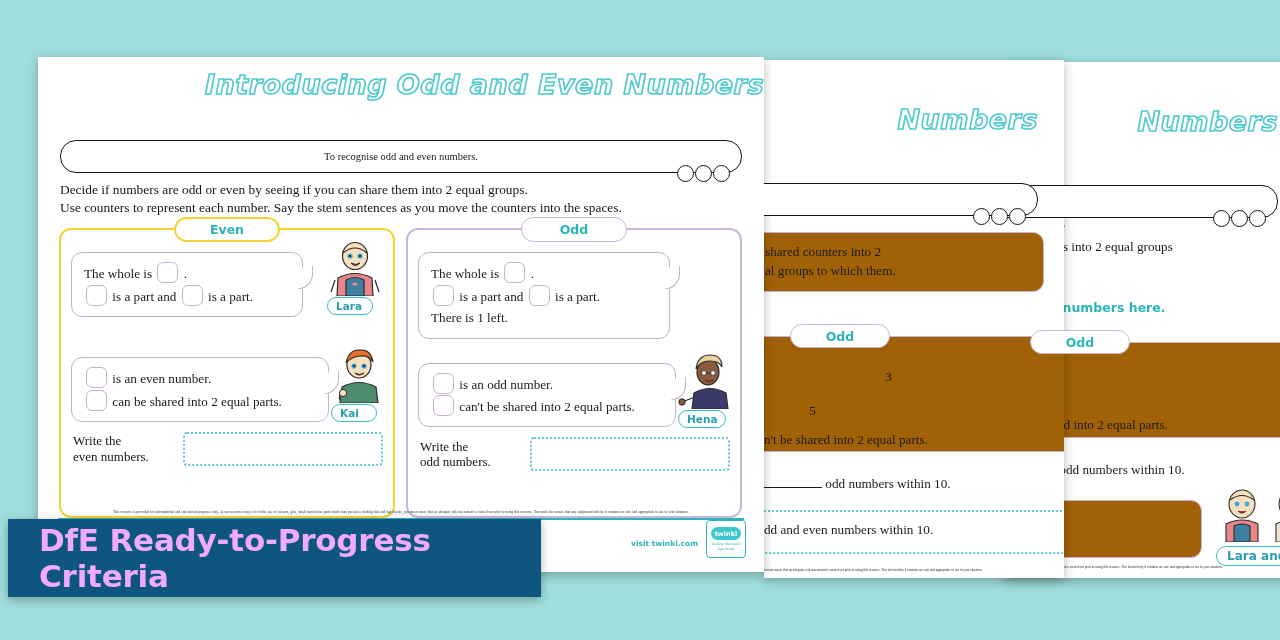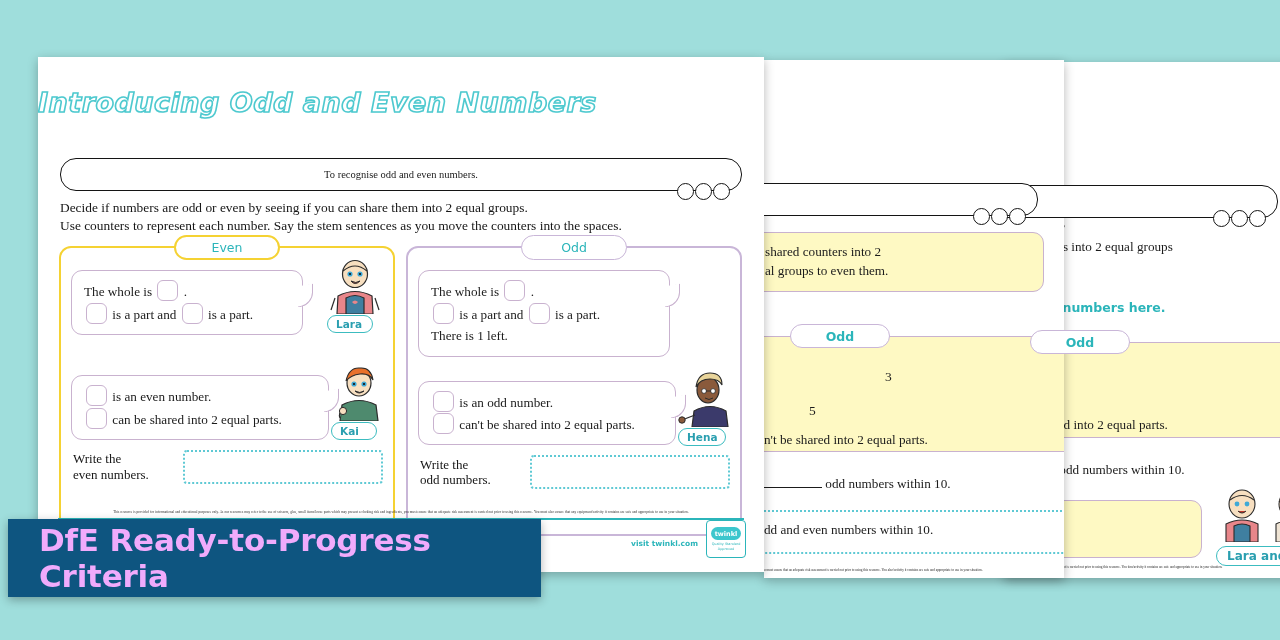--- a/index.html
+++ b/index.html
@@ -19,21 +19,21 @@
     overflow:hidden;
   }
   #sheet3 { left:1004px; top:62px; width:300px; height:516px; }
   #sheet2 { left:764px;  top:60px; width:300px; height:518px; }
   #sheet1 { left:38px;   top:57px; width:726px; height:515px; }
 
   .page-inner { position:absolute; left:0; top:0; width:726px; height:515px; }
 
   
   .title {
-    text-align:left; margin-top:30px;
+    text-align:right; margin-top:12px;
     font-family:"DejaVu Sans", sans-serif;
     font-weight:bold; font-style:italic;
     font-size:27px; letter-spacing:.5px;
     color:#ffffff;
     -webkit-text-stroke:1.6px #4ec9cf;
     text-shadow:0 0 1px #4ec9cf;
   }
   .objective-wrap { position:relative; margin:7px 22px 0 22px; }
   .objective {
     border:1.6px solid #141414; border-radius:16px;
@@ -48,21 +48,21 @@
 
   
   .panels { display:flex; gap:11px; margin:12px 21px 0 21px; }
   .panel { position:relative; width:336px; height:290px; border-radius:12px; background:#fff; }
   .panel.even  { border:2.6px solid #f5d233; }
   .panel.odd   { border:2.2px solid #c9b6d8; }
   .panel-tab {
     position:absolute; top:-13px; left:50%; transform:translateX(-50%);
     min-width:106px; height:25px; border-radius:13px; background:#fff;
     display:flex; align-items:center; justify-content:center;
-    font-family:"DejaVu Sans", sans-serif; font-weight:normal; font-size:12.5px;
+    font-family:"DejaVu Sans", sans-serif; font-weight:bold; font-size:12.5px;
     color:#2bb5ba; z-index:4;
   }
   .panel.even .panel-tab { border:2.2px solid #f5d233; }
   .panel.odd  .panel-tab { border:1.8px solid #c9b6d8; }
 
   
   .row { position:relative; margin:0 10px; }
   .bubble {
     position:relative; border:1.4px solid #c9b2cf; border-radius:11px;
     background:#fff; padding:9px 12px 9px 12px; font-size:13.2px; color:#1b1b1b;
@@ -116,21 +116,21 @@
   .twinkl-cloud {
     width:30px; height:13px; background:#3cc6cd; border-radius:8px;
     display:flex; align-items:center; justify-content:center;
     font-family:"DejaVu Sans", sans-serif; font-weight:bold; font-size:6.5px; color:#fff;
   }
   .twinkl-sub { font-family:"DejaVu Sans", sans-serif; font-size:3.4px; color:#2bb5ba; text-align:center; line-height:1.25; }
 
   
   .p-inner { position:absolute; left:-452px; top:0; width:726px; height:516px; }
   .pbubble {
-    position:absolute; border:1.4px solid #c9b2cf; border-radius:11px; background:#fef9c3;
+    position:absolute; border:1.4px solid #c9b2cf; border-radius:11px; background:#a16207;
     font-size:13.2px; color:#1b1b1b; line-height:1.45; padding:9px 12px;font-family:Liberation Serif, serif;
   }
   .pline { position:absolute; font-size:13.2px; color:#1b1b1b; }
   .pteal { position:absolute; font-family:"DejaVu Sans", sans-serif; font-weight:bold; font-size:12.5px; color:#2bb5ba; }
   .ptab {
     position:absolute; min-width:100px; height:24px; border:1.6px solid #c9b6d8; border-radius:12px;
     background:#fff; display:flex; align-items:center; justify-content:center;
     font-family:"DejaVu Sans", sans-serif; font-weight:bold; font-size:12.5px; color:#2bb5ba; z-index:4;
   }
   .pdash { position:absolute; border:2px dotted #5fc9d4; border-radius:4px; background:#fff; }
@@ -221,21 +221,21 @@
         <div class="objective"></div>
         <div class="beads">
           <div class="bead"></div>
           <div class="bead"></div>
           <div class="bead"></div>
         </div>
       </div>
 
       <div class="pbubble" style="left:420px; top:172px; width:312px; height:60px;">
         <span style="position:absolute; left:32px; top:9px;">shared counters into 2</span>
-        <span style="position:absolute; left:32px; top:28px;">al groups to even them.</span>
+        <span style="position:absolute; left:32px; top:28px;">al groups to which them.</span>
       </div>
 
       <div class="ptab" style="left:478px; top:264px;">Odd</div>
       <div class="pbubble" style="left:440px; top:276px; width:330px; height:116px;"></div>
       <div class="num" style="left:573px; top:309px;">3</div>
       <div class="num" style="left:497px; top:343px;">5</div>
       <div class="pline" style="left:452px; top:372px;">n't be shared into 2 equal parts.</div>
 
       <div class="pline" style="left:452px; top:416px;">
         <span style="display:inline-block;width:58px;border-bottom:1.4px solid #1b1b1b;"></span>

